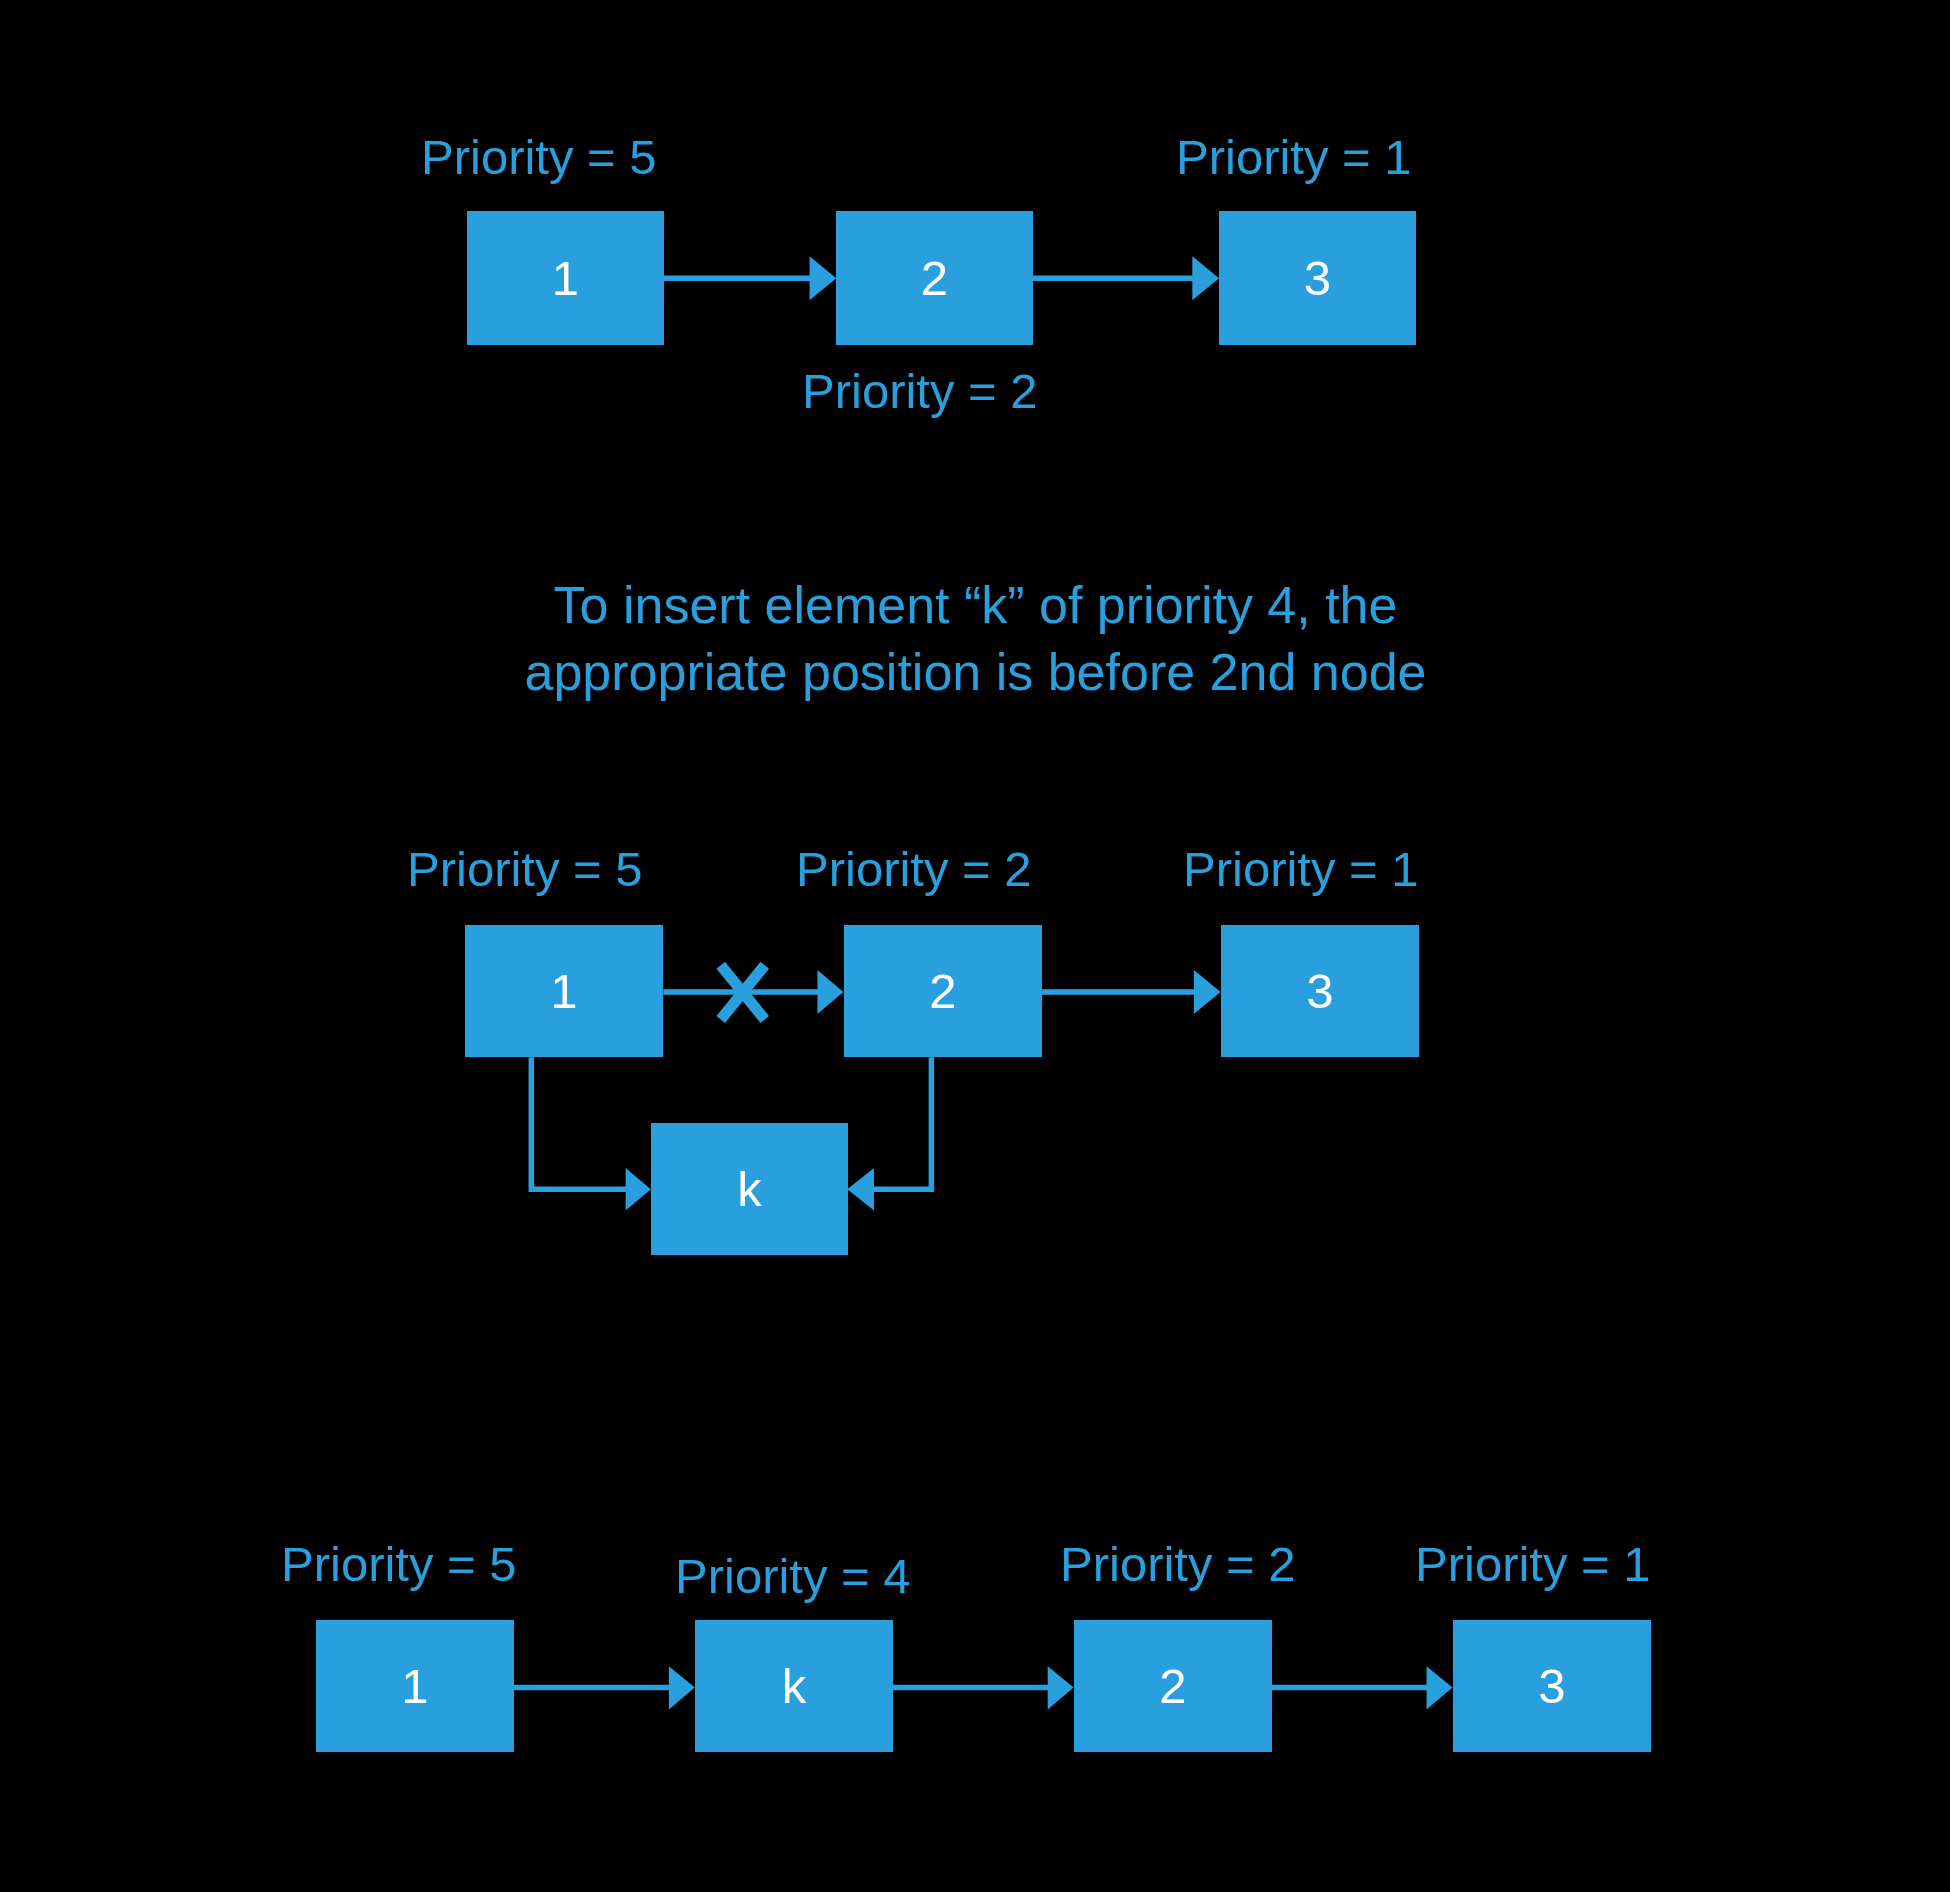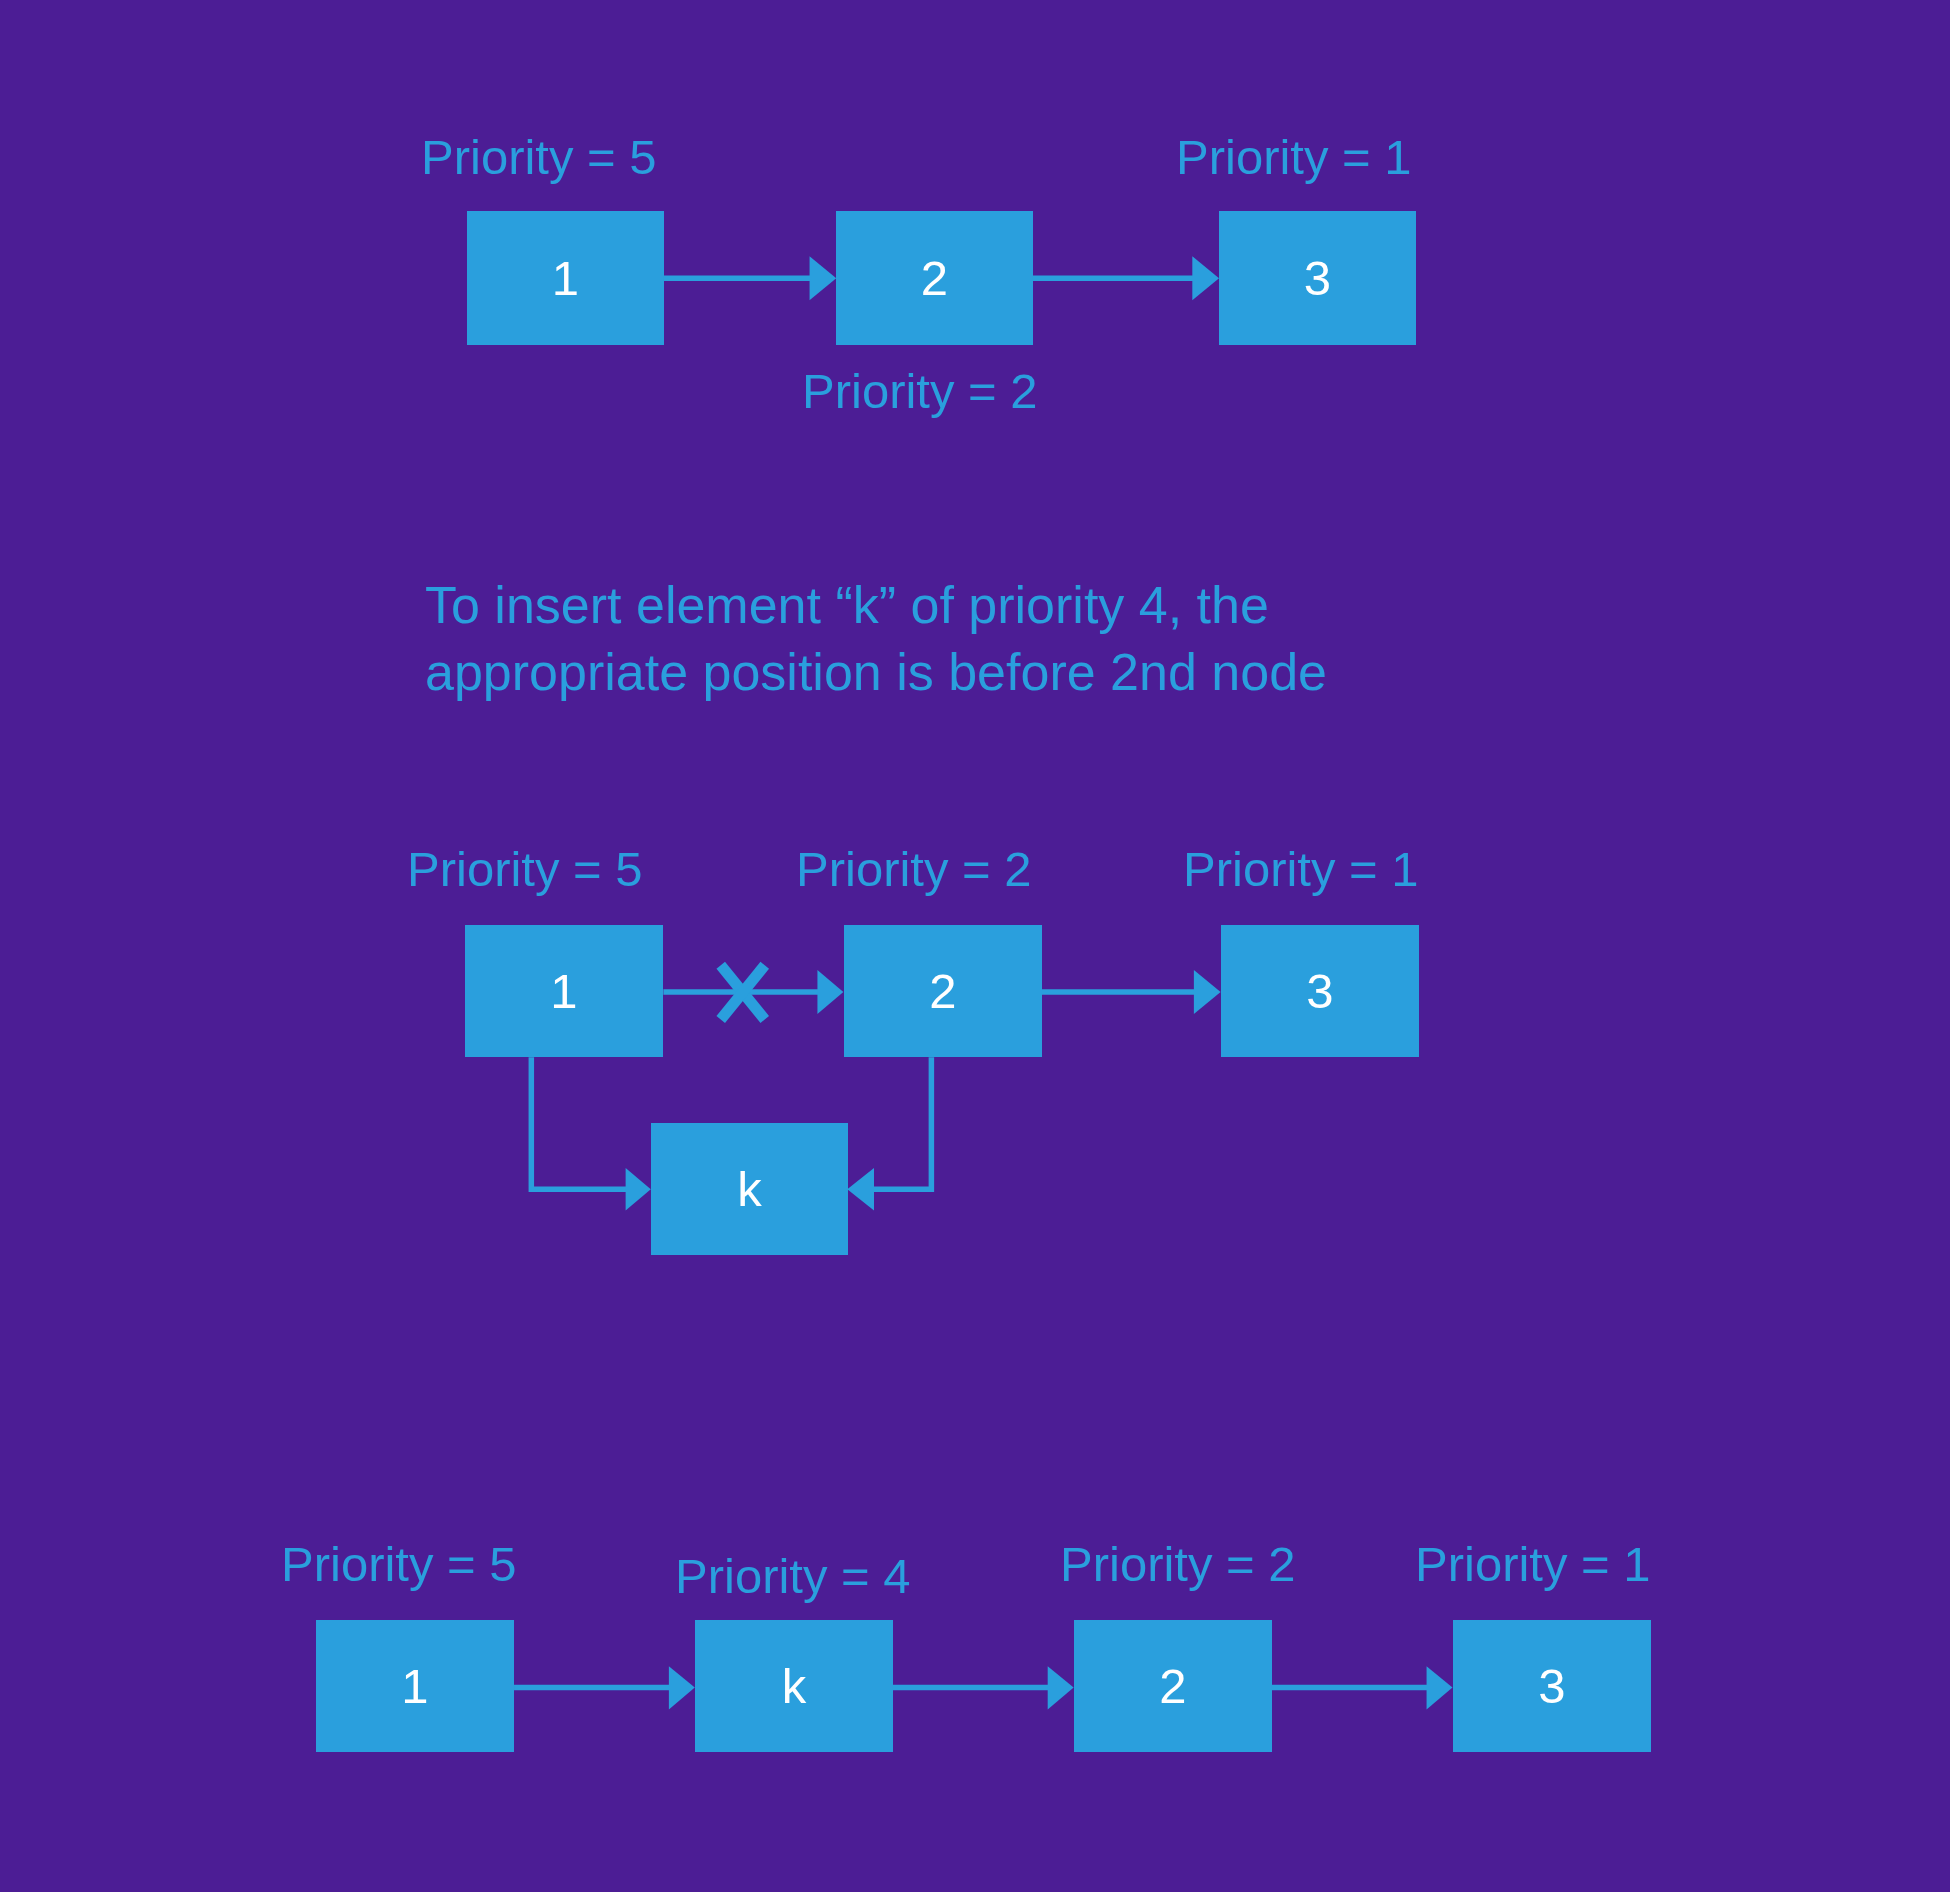--- a/index.html
+++ b/index.html
@@ -8,21 +8,21 @@
     padding: 0;
     background: #ffffff;
   }
   body {
     font-family: "Liberation Sans", sans-serif;
   }
   #canvas {
     position: relative;
     width: 1950px;
     height: 1892px;
-    background: #4c1d95;
+    background: #000000;
     overflow: hidden;
   }
   .node-box {
     position: absolute;
     background: #2A9FDD;
     display: flex;
     align-items: center;
     justify-content: center;
     color: #ffffff;
     font-family: "Liberation Sans", sans-serif;
@@ -42,21 +42,21 @@
     line-height: 1.05;
     white-space: nowrap;
     font-weight: 400;
   }
   .caption {
     position: absolute;
     color: #2A9FDD;
     font-family: "Liberation Sans", sans-serif;
     font-size: 52px;
     line-height: 1.28;
-    text-align: left;
+    text-align: center;
     font-weight: 400;
     white-space: pre-line;
   }
   .section-title {
     position: absolute;
     color: #2A9FDD;
     font-family: "Liberation Sans", sans-serif;
     font-size: 52px;
     line-height: 1;
     white-space: nowrap;

